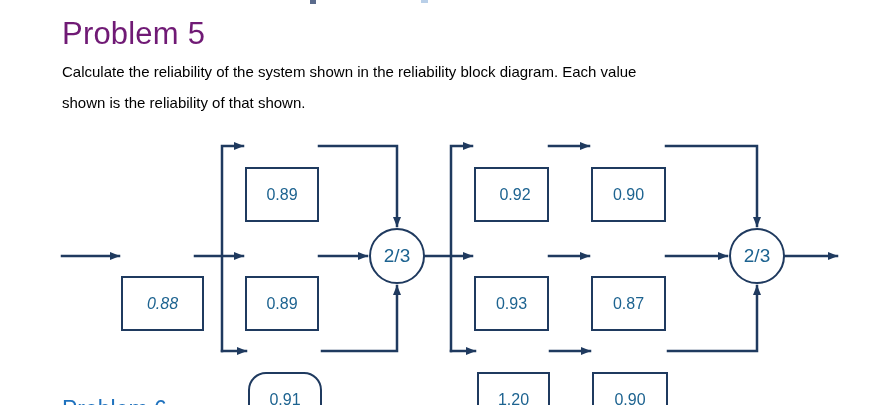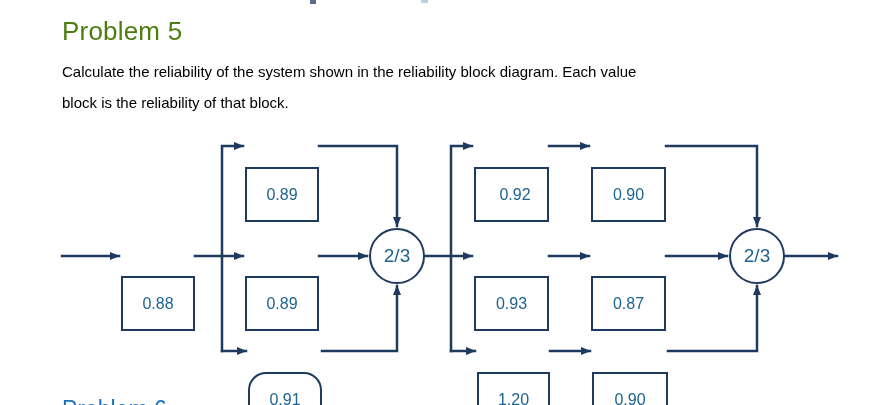--- a/index.html
+++ b/index.html
@@ -9,23 +9,23 @@
     height: 405px;
     background: #ffffff;
     overflow: hidden;
     font-family: "Liberation Sans", sans-serif;
   }
   .heading {
     position: absolute;
     left: 62px;
     top: 16px;
     margin: 0;
-    font-size: 26px;
+    font-size: 31px;
     font-weight: 400;
-    color: #4d7c0f;
+    color: #701a75;
     letter-spacing: 0.2px;
   }
   .body-text {
     position: absolute;
     left: 62px;
     top: 56px;
     width: 795px;
     margin: 0;
     font-size: 15px;
     line-height: 31px;
@@ -90,21 +90,21 @@
 </head>
 <body>
 
 <div class="page">
 
   <div class="frag1"></div>
   <div class="frag2"></div>
 
   <h1 class="heading">Problem 5</h1>
 
-  <p class="body-text"><span>Calculate the reliability of the system shown in the reliability block diagram. Each value</span><br><span>block is the reliability of that block.</span></p>
+  <p class="body-text"><span>Calculate the reliability of the system shown in the reliability block diagram. Each value</span><br><span>shown is the reliability of that shown.</span></p>
 
   <svg class="diagram-svg" viewBox="0 0 872 405" xmlns="http://www.w3.org/2000/svg">
     <defs>
       <marker id="ah" markerUnits="userSpaceOnUse" markerWidth="10" markerHeight="8" refX="9" refY="4" orient="auto">
         <path d="M0,0 L10,4 L0,8 Z" fill="#1f3a5f"></path>
       </marker>
     </defs>
     <g stroke="#1f3a5f" stroke-width="2.5" fill="none" stroke-linecap="square" stroke-linejoin="miter">
       <path d="M62 256 H119" marker-end="url(#ah)"></path>
       <path d="M195 256 H243" marker-end="url(#ah)"></path>
@@ -119,21 +119,21 @@
       <path d="M549 146 H589" marker-end="url(#ah)"></path>
       <path d="M549 256 H589" marker-end="url(#ah)"></path>
       <path d="M550 351 H590" marker-end="url(#ah)"></path>
       <path d="M666 146 H757 V226" marker-end="url(#ah)"></path>
       <path d="M666 256 H727" marker-end="url(#ah)"></path>
       <path d="M668 351 H757 V286" marker-end="url(#ah)"></path>
       <path d="M785 256 H837" marker-end="url(#ah)"></path>
     </g>
   </svg>
 
-  <div class="blk" style="left:121px; top:228px; width:74px; height:55px;">
+  <div class="blk" style="left:121px; top:228px; width:83px; height:55px;font-style:italic;">
       <span>0.88</span>
     </div>
 
   <div class="blk" style="left:245px; top:119px; width:74px; height:55px;">
       <span>0.89</span>
     </div>
   <div class="blk" style="left:245px; top:228px; width:74px; height:55px;">
       <span>0.89</span>
     </div>
   <div class="blk" style="left:248px; top:324px; width:74px; height:55px;border-radius:18px;">

